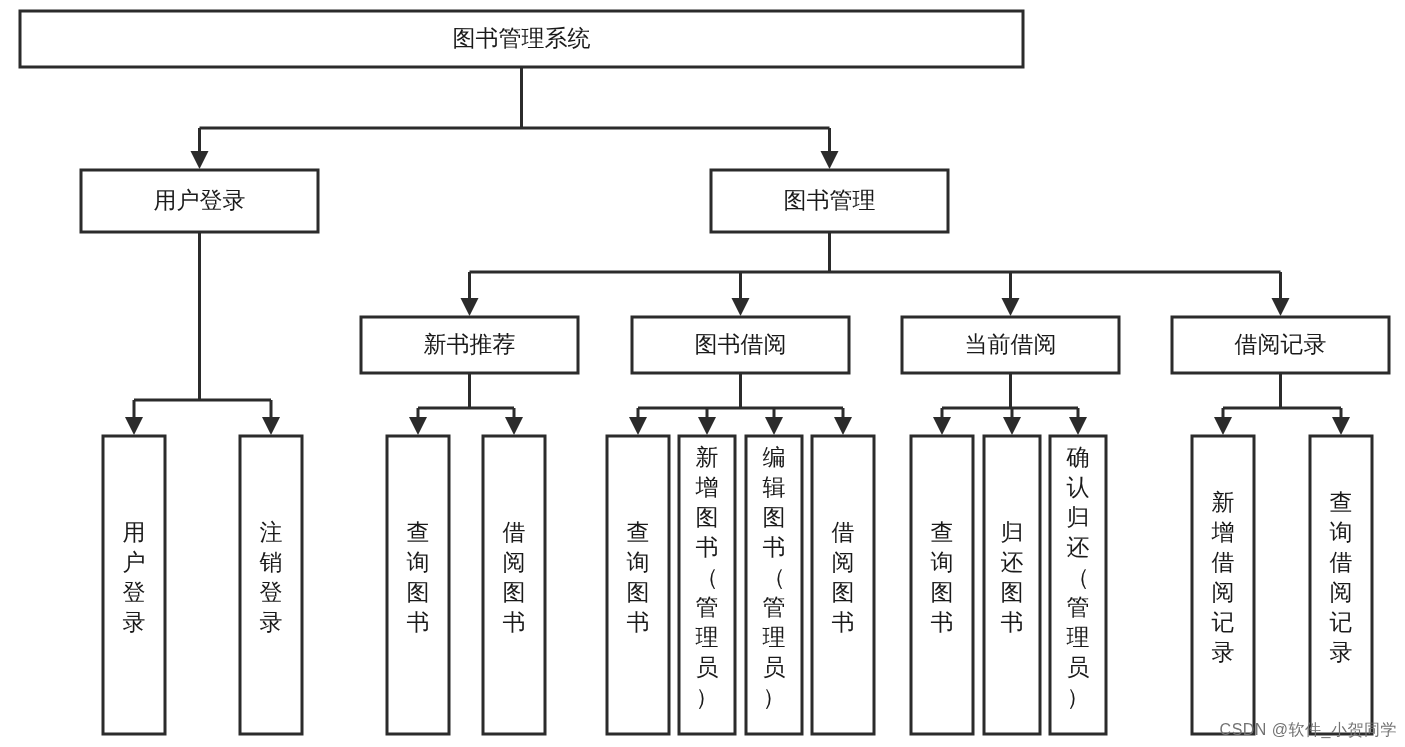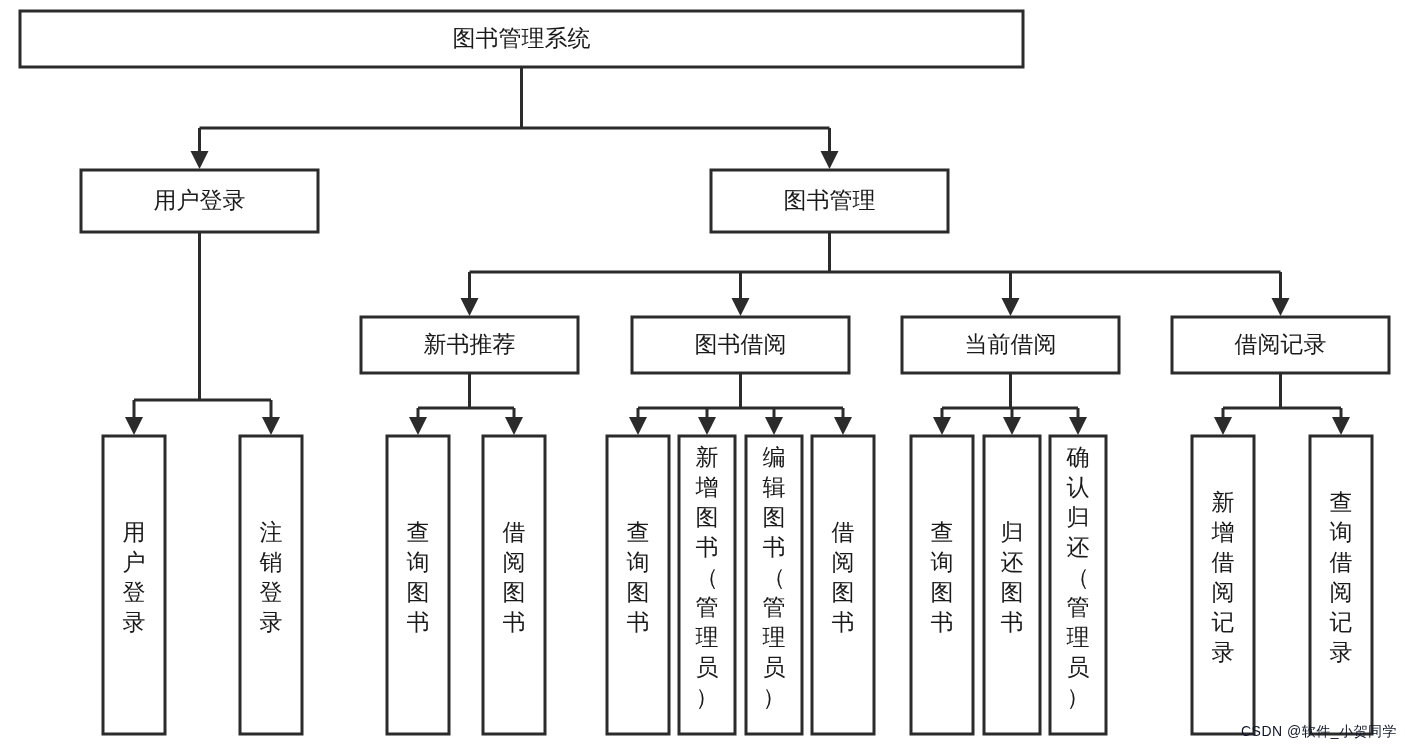--- a/index.html
+++ b/index.html
@@ -46,22 +46,22 @@
   }
   .arrow-head {
     fill: #2b2b2b;
     stroke: none;
   }
   .watermark {
     position: absolute;
     right: 8px;
     bottom: 6px;
     font-family: "Liberation Sans", "DejaVu Sans", sans-serif;
-    font-size: 14px;
-    color: #0f172a;
+    font-size: 16px;
+    color: #737373;
     white-space: nowrap;
     letter-spacing: 0.5px;
   }
 </style>
 </head>
 <body>
 
 <svg id="diagram" viewBox="0 0 1405 747" xmlns="http://www.w3.org/2000/svg">
   <g id="connectors">
       <path d="M521.5 67 L521.5 128" class="connector"></path>

